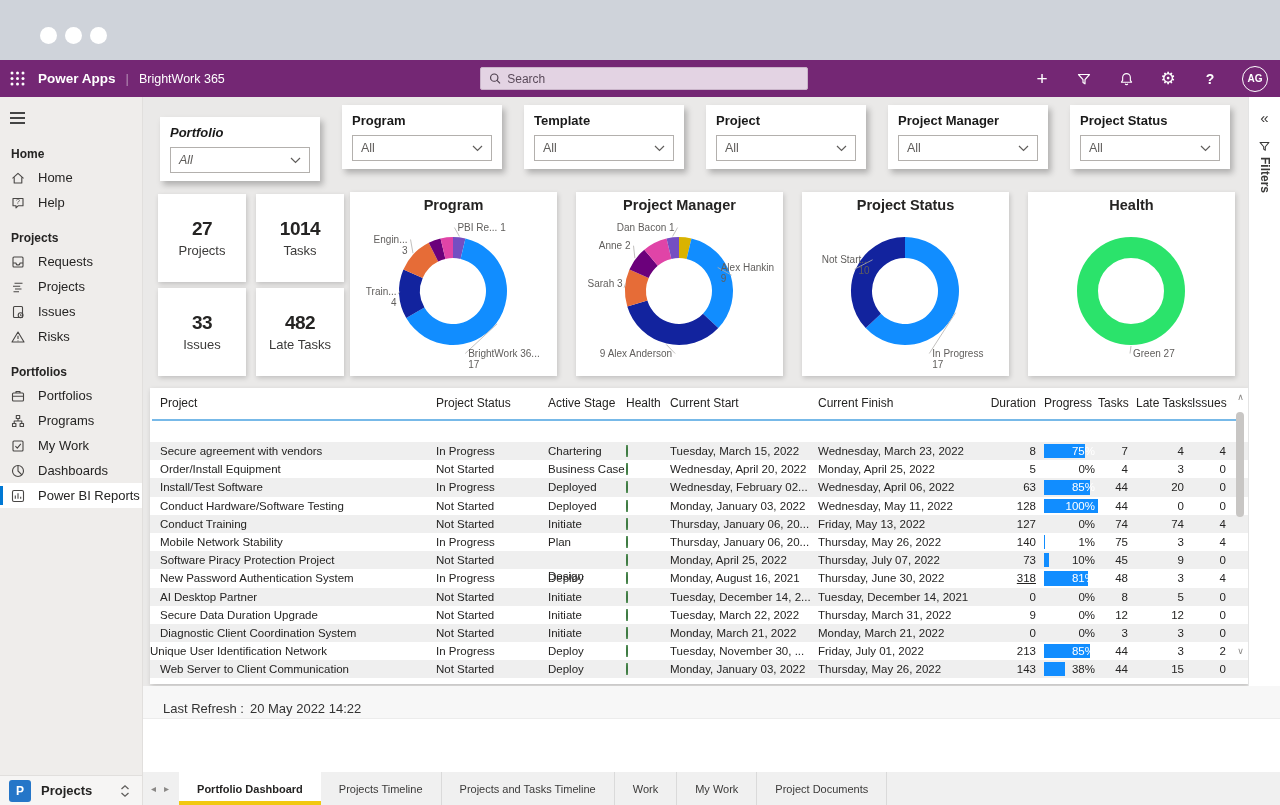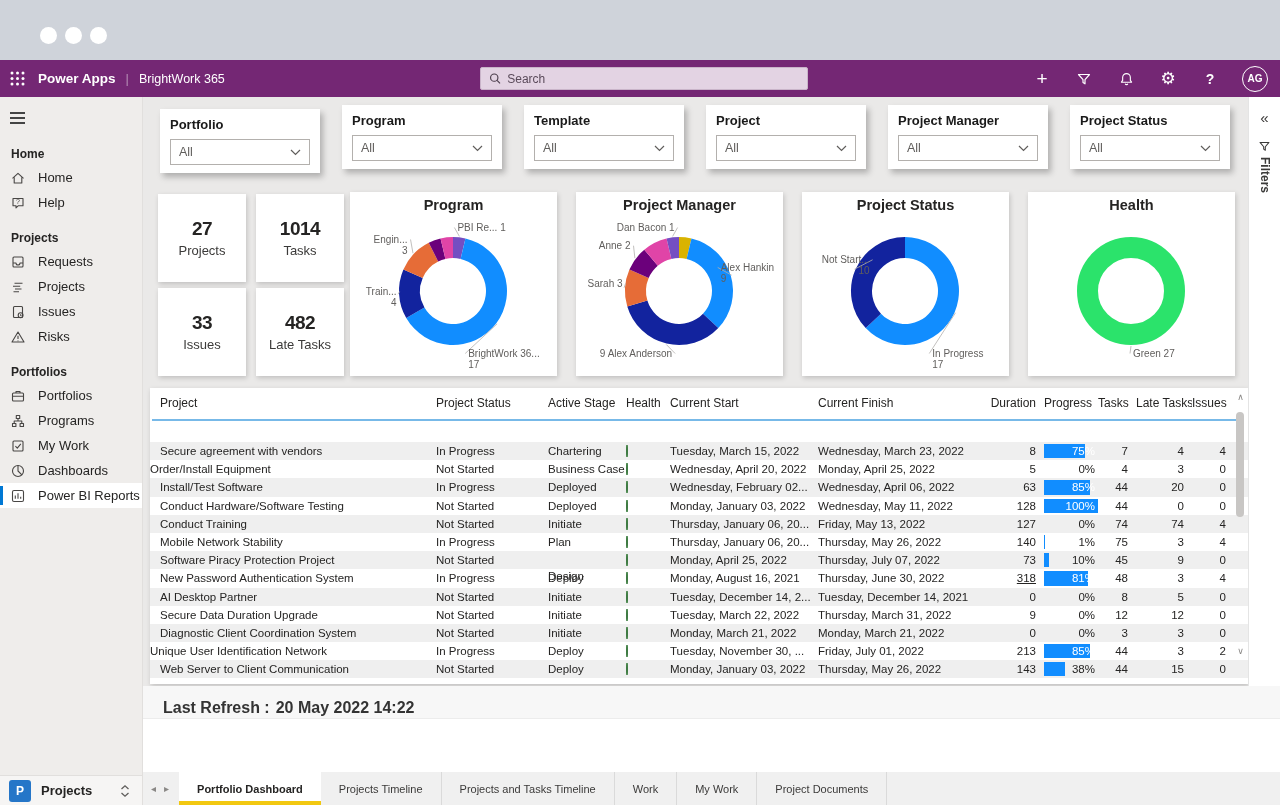--- a/index.html
+++ b/index.html
@@ -90,21 +90,21 @@
 
   
   .rail { position:absolute; right:0; top:97px; width:32px; height:589px; background:#fff; border-left:1px solid #E4E4E4; }
   .rail .coll { display:block; text-align:center; font-size:15px; color:#3B3A39; margin-top:12px; cursor:pointer; }
   .rail .fic { display:block; margin:14px auto 4px auto; cursor:pointer; }
   .rail .rlabel { writing-mode:vertical-rl; font-size:12px; font-weight:700; color:#3B3A39; display:block; margin:4px auto; }
 
   
   .refreshbar { position:absolute; left:143px; top:686px; width:1137px; height:33px; background:#F7F7F7;
     border-bottom:1px solid #ECECEC; display:flex; align-items:center; padding-left:20px; }
-  .refreshbar span { font-size:16px; font-weight:700; color:#333;margin-top:12px; }
+  .refreshbar span { font-size:13px; font-weight:400; color:#333;margin-top:12px; }
   .refreshbar .v { margin-left:6px; }
   .whitegap { position:absolute; left:143px; top:719px; width:1137px; height:53px; background:#fff; }
 
   
   .tabstrip { position:absolute; left:143px; top:772px; width:1137px; height:33px; background:#F0F0F0;
     display:flex; align-items:stretch; }
   .tabnav { display:flex; align-items:center; gap:8px; padding:0 10px 0 8px; color:#8A8886; font-size:10px; }
   .tabnav span { cursor:pointer; }
   .tab { display:flex; align-items:center; padding:0 18px; font-size:11px; color:#3B3A39;
     border-right:1px solid #DADADA; cursor:pointer; white-space:nowrap; }
@@ -286,21 +286,21 @@
   <span class="lbl">Projects</span>
   <span class="chev">
     <svg width="10" height="14" viewBox="0 0 10 14">
         <path d="M1.5 5 5 1.8 8.5 5M1.5 9 5 12.2 8.5 9" fill="none" stroke="#605E5C" stroke-width="1.3"></path>
       </svg>
   </span>
 </div>
 
 <main class="canvas">
   <div id="filterRow">
-      <div class="card shadow-big fcard abs" style="left: 17px; top: 12px;">
+      <div class="card shadow-big fcard abs" style="left: 17px; top: 20px; font-style: italic;">
         <div class="flabel">Portfolio</div>
         <div class="fdrop">
           <span class="fval">All</span>
           <span>
             <svg width="11" height="7" viewBox="0 0 11 7">
               <path d="M1 1l4.5 4.5L10 1" fill="none" stroke="#605E5C" stroke-width="1.2"></path>
             </svg>
           </span>
         </div>
       </div>
@@ -466,21 +466,21 @@
           <div class="tc r" style="width: 56px;">8</div>
           <div class="tc pcell" style="width: 54px;">
             <span class="pbar" style="width: 75%;"></span>
             <span class="ptxt" style="color: rgb(255, 255, 255);">75%</span>
           </div>
           <div class="tc r" style="width: 38px;">7</div>
           <div class="tc r" style="width: 56px;">4</div>
           <div class="tc r" style="width: 42px;">4</div>
         </div>
         <div class="trow">
-          <div class="tc" style="width: 286px; ">Order/Install Equipment</div>
+          <div class="tc" style="width: 286px; padding-left: 10px;">Order/Install Equipment</div>
           <div class="tc" style="width: 112px;">Not Started</div>
           <div class="tc" style="width: 78px;">Business Case</div>
           <div class="tc" style="width: 44px;"><span class="healthdot"></span></div>
           <div class="tc" style="width: 148px;">Wednesday, April 20, 2022</div>
           <div class="tc" style="width: 170px;">Monday, April 25, 2022</div>
           <div class="tc r" style="width: 56px;">5</div>
           <div class="tc pcell" style="width: 54px;">
             <span class="ptxt" style="color: rgb(37, 36, 35);">0%</span>
           </div>
           <div class="tc r" style="width: 38px;">4</div>

